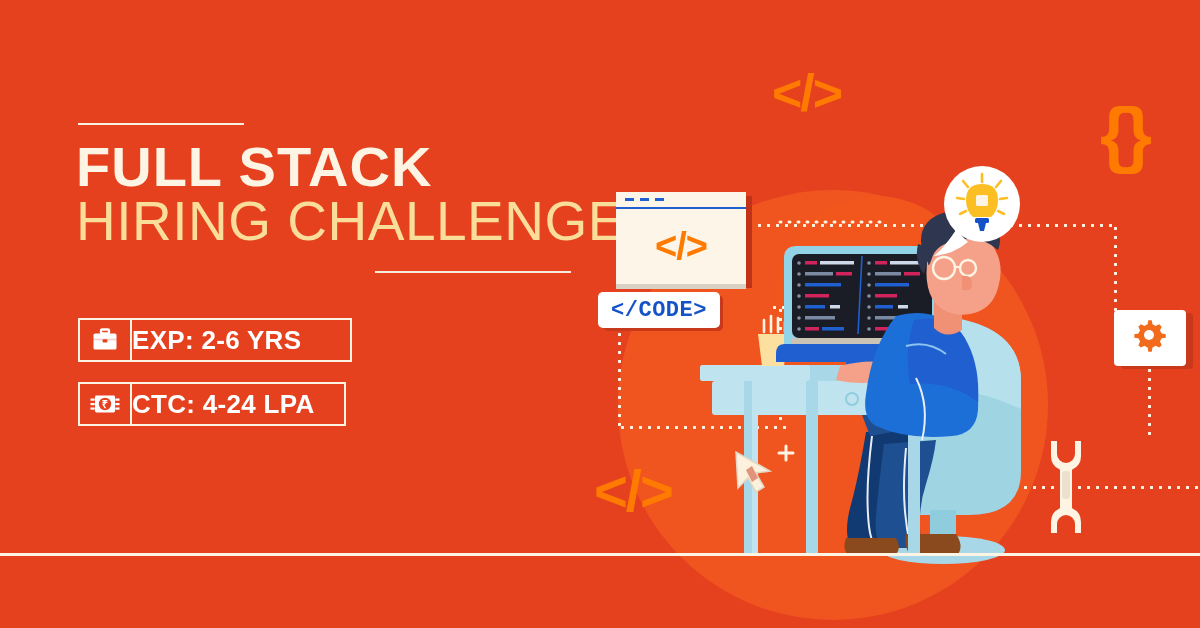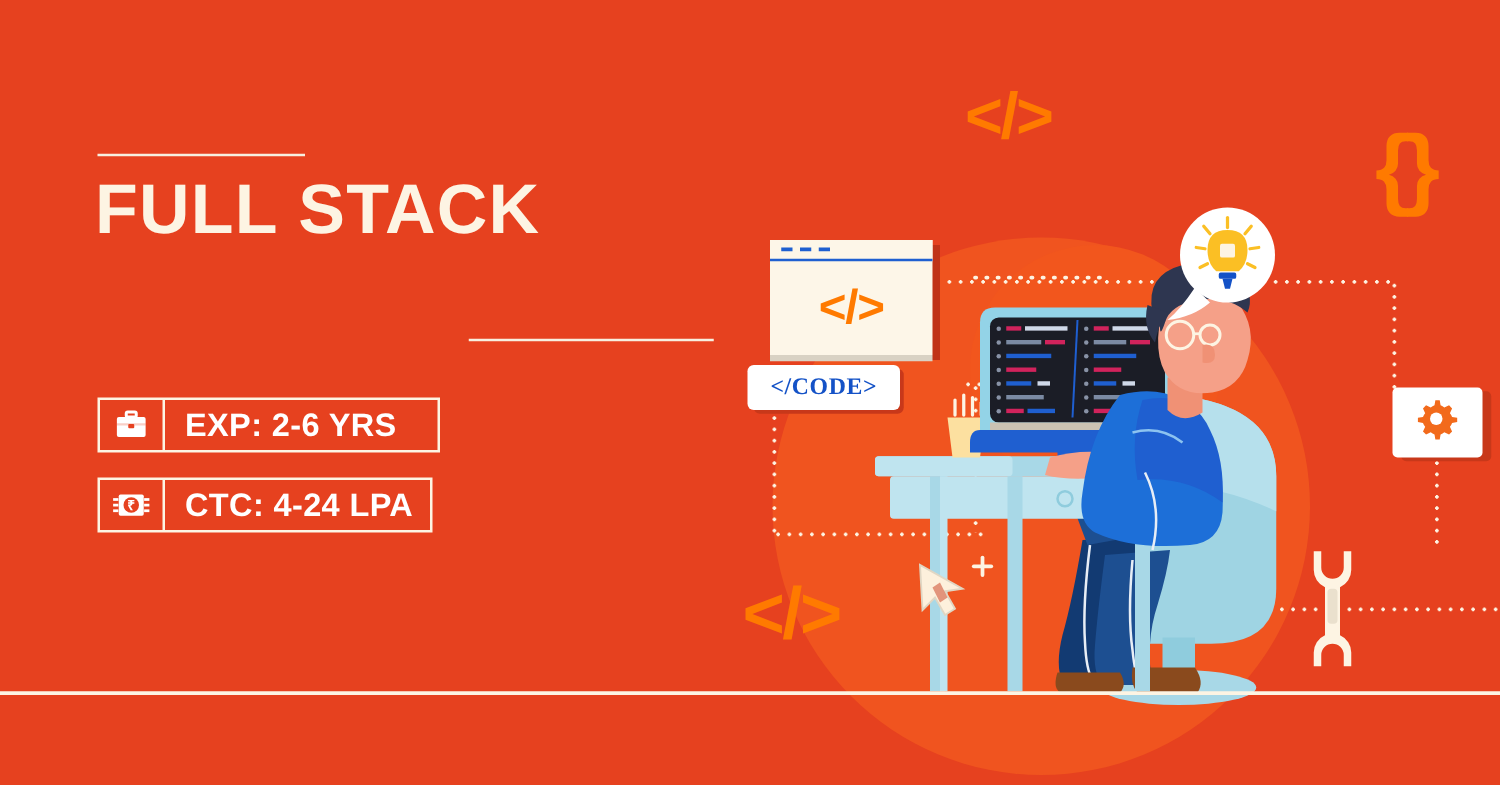--- a/index.html
+++ b/index.html
@@ -46,21 +46,21 @@
     position:absolute; left:78px; display:flex; align-items:stretch;
     border:2px solid #fdf4e3; height:44px;
   }
   .badge.b1{ top:318px; width:274px; }
   .badge.b2{ top:382px; width:268px; }
   .badge-icon{
     width:52px; display:flex; align-items:center; justify-content:center;
     border-right:2px solid #fdf4e3;
   }
   .badge-text{
-    display:flex; align-items:center; padding:0 0 0 16px;
+    display:flex; align-items:center; padding:0 0 0 0;
     font-size:26px; font-weight:bold; color:#ffffff; letter-spacing:0.3px;
     white-space:nowrap;
   }
 
   
   .glyph{ position:absolute; color:#ff7a00; font-weight:bold; line-height:1; }
   .glyph-tr{ left:772px; top:67px; font-size:52px; letter-spacing:-2px; }
   .glyph-bl{ left:594px; top:462px; font-size:58px; letter-spacing:-2px; }
   .glyph-brace{
     position:absolute; left:1100px; top:98px;
@@ -106,22 +106,22 @@
 
   
   .code-badge-shadow{
     position:absolute; left:603px; top:295px; width:120px; height:36px;
     background:#c8381a; border-radius:5px;
   }
   .code-badge{
     position:absolute; left:598px; top:292px; width:122px; height:36px;
     background:#ffffff; border-radius:5px;
     display:flex; align-items:center; justify-content:center;
-    font-family:Liberation Serif, serif;
-    font-size:19px; font-weight:bold; color:#1452c7; letter-spacing:0.5px;
+    font-family:Liberation Mono, monospace;
+    font-size:22px; font-weight:bold; color:#1452c7; letter-spacing:0.5px;
   }
 
   
   .gear-card-shadow{
     position:absolute; left:1121px; top:313px; width:72px; height:56px;
     background:#c8381a; border-radius:4px;
   }
   .gear-card{
     position:absolute; left:1114px; top:310px; width:72px; height:56px;
     background:#ffffff; border-radius:4px;
@@ -143,20 +143,21 @@
 </head>
 <body>
 
 <div class="banner">
 
   <div class="big-circle"></div>
   <div class="small-circle"></div>
 
   <div class="rule-top"></div>
   <div class="title-1">FULL STACK</div>
+  <div class="title-2">HIRING CHALLENGE</div>
   <div class="rule-mid"></div>
 
   <div class="badge b1">
     <div class="badge-icon">
       <svg width="26" height="24" viewBox="0 0 26 24" aria-hidden="true">
         <rect x="9" y="1.5" width="8" height="4" rx="1.2" fill="none" stroke="#ffffff" stroke-width="2.4"></rect>
         <rect x="1.5" y="5.5" width="23" height="16" rx="1.6" fill="#ffffff"></rect>
         <rect x="10.6" y="11.2" width="4.8" height="3.4" rx="0.8" fill="#e6411f"></rect>
         <rect x="1.5" y="10.6" width="23" height="1.8" fill="#e6411f" opacity="0.25"></rect>
       </svg>

